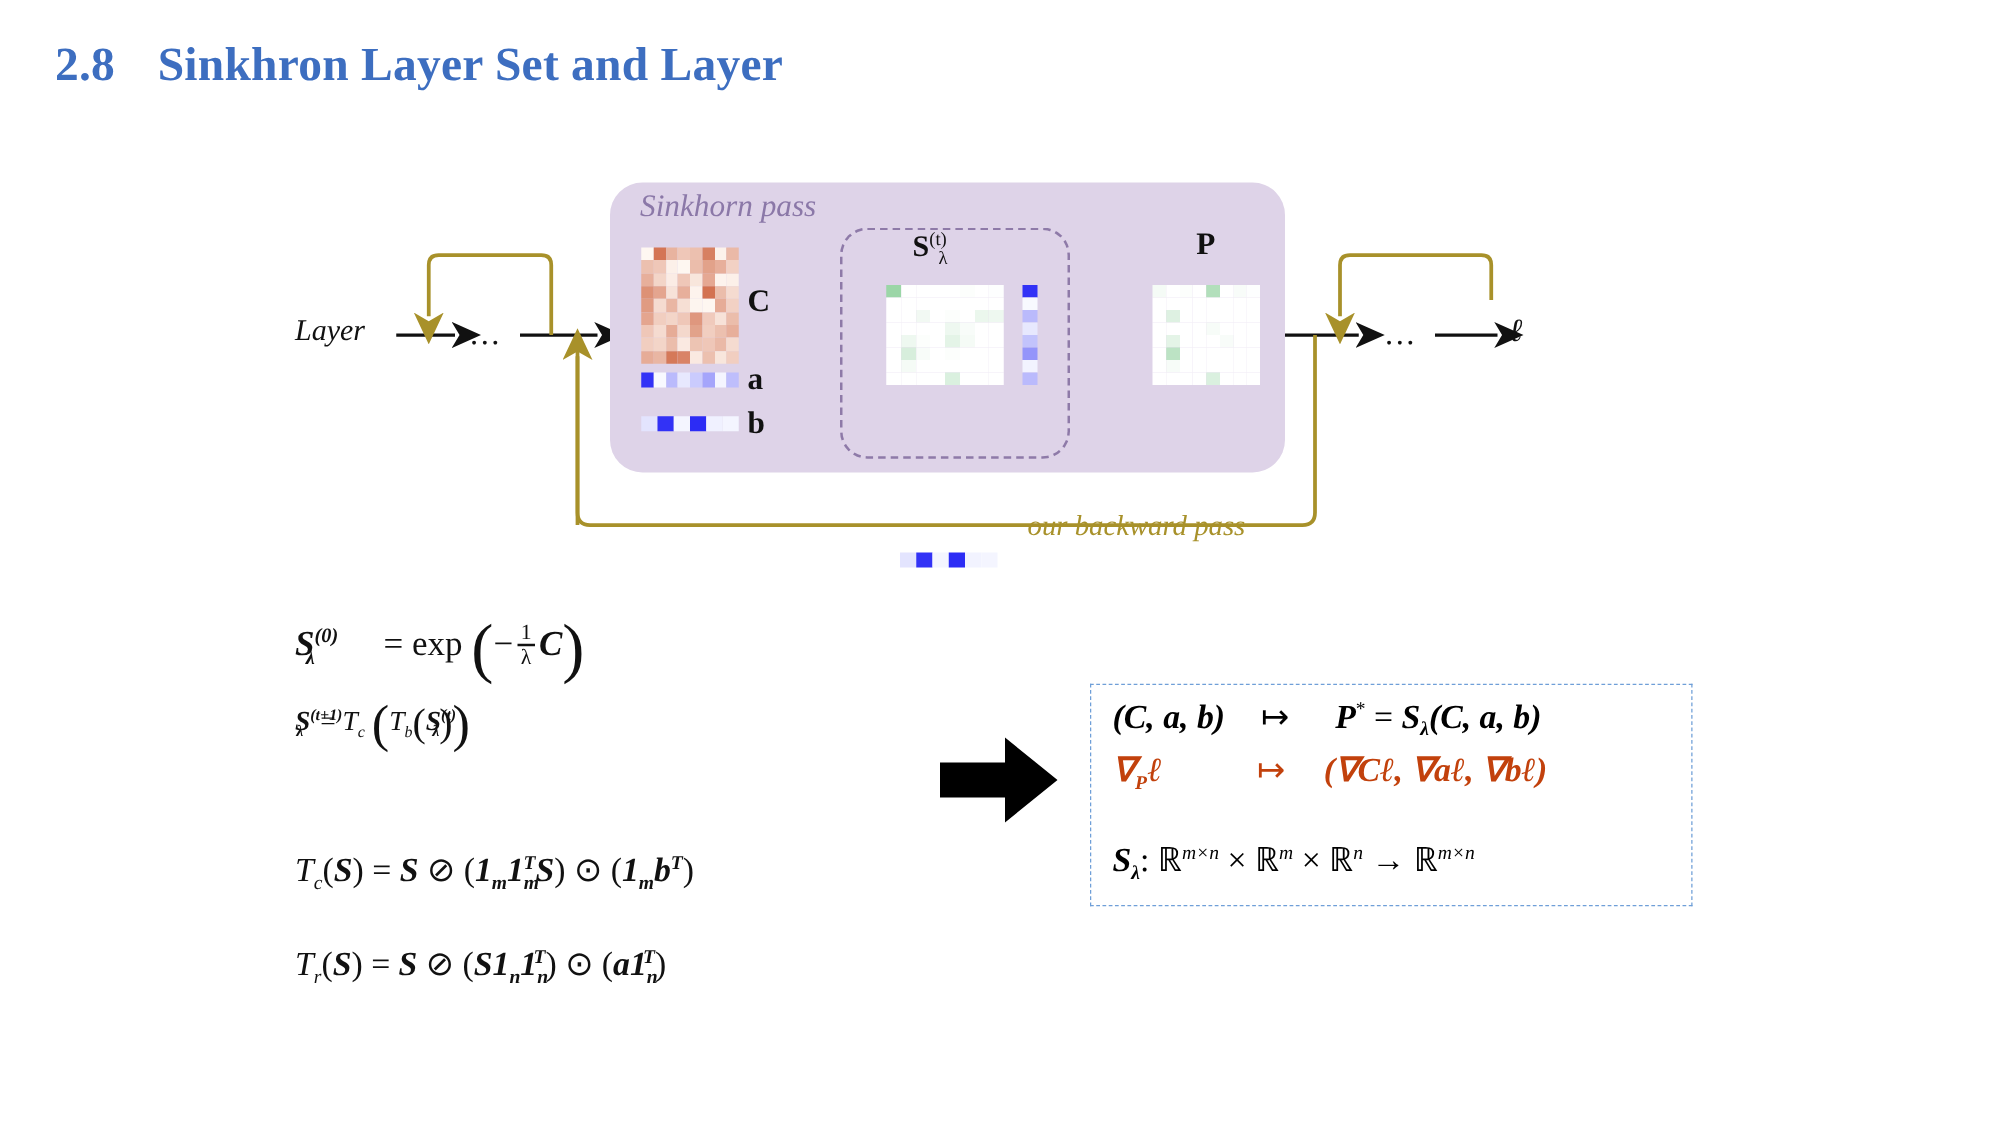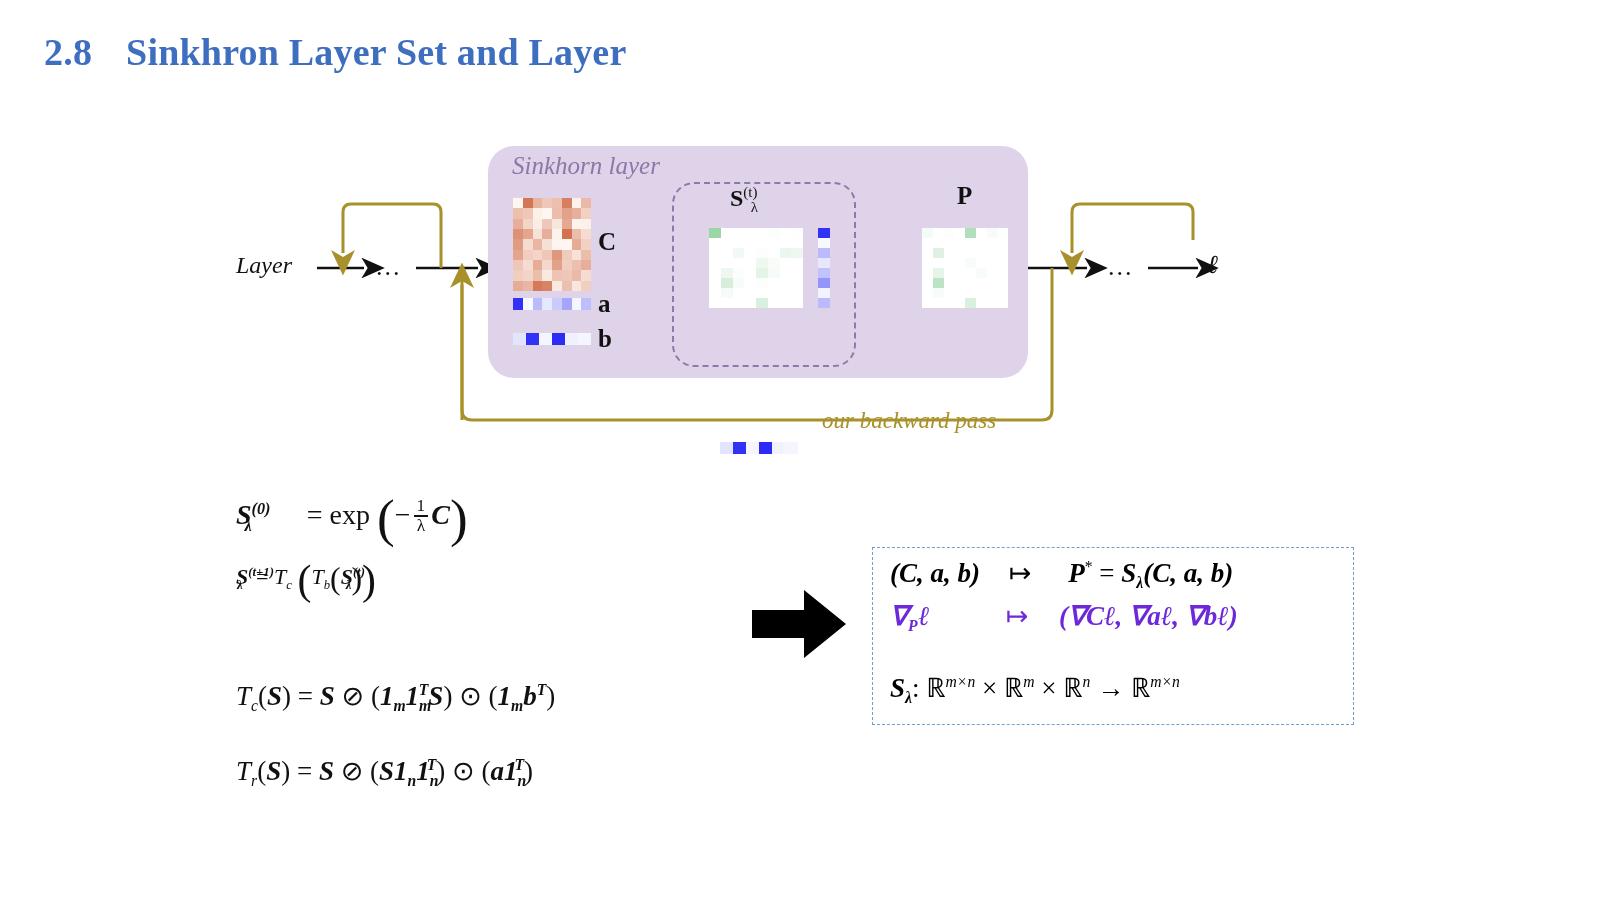--- a/index.html
+++ b/index.html
@@ -195,21 +195,21 @@
     left: 872px; top: 547px;
     width: 482px; height: 178px;
     border: 1.6px dashed #6f9fd8;
     box-sizing: border-box;
   }
   .rb-line {
     position: absolute;
     font-family: "Liberation Serif", serif;
     white-space: nowrap;
   }
-  .blue { color: #6d28d9; }
+  .blue { color: #c2410c; }
 
   .block-arrow {
     position: absolute;
     left: 752px; top: 588px;
   }
 </style>
 </head>
 <body>
 
 <div id="page-title">
@@ -247,21 +247,21 @@
 
     <path d="M1193,120 L1193,92 Q1193,84 1185,84 L1080,84 Q1072,84 1072,92 L1072,133" fill="none" stroke="#a8912a" stroke-width="3" marker-end="url(#goldarr)"></path>
 
     <path d="M1052,148 L1052,290 Q1052,300 1042,300 L472,300 Q462,300 462,290 L462,160" fill="none" stroke="#a8912a" stroke-width="3"></path>
 
     <path d="M709,92 Q742,78 760,110" fill="none" stroke="#111" stroke-width="3.2"></path>
     <path d="M709,92 Q676,106 688,140" fill="none" stroke="#111" stroke-width="3.2" marker-end="url(#blkarr)"></path>
   </svg>
 
   <div class="sinkhorn-panel"></div>
-  <div class="panel-title" style="left:512px;top:32px;">Sinkhorn layer</div>
+  <div class="panel-title" style="left:512px;top:32px;">Sinkhorn pass</div>
 
   <div class="input-label">Layer</div>
   <div class="dots" style="left:376px;top:132px;">...</div>
   <div class="dots" style="left:1108px;top:132px;">...</div>
   <div class="ell-label">ℓ</div>
   <div class="backward-label">our backward pass</div>
 
   <div class="mat" id="mat-c" style="left: 513px; top: 78px; width: 78px; height: 93px; grid-template-columns: repeat(8, 1fr); grid-template-rows: repeat(9, 1fr);">
       <div style="background: rgb(254, 247, 241);"></div>
       <div style="background: rgb(212, 117, 85);"></div>

